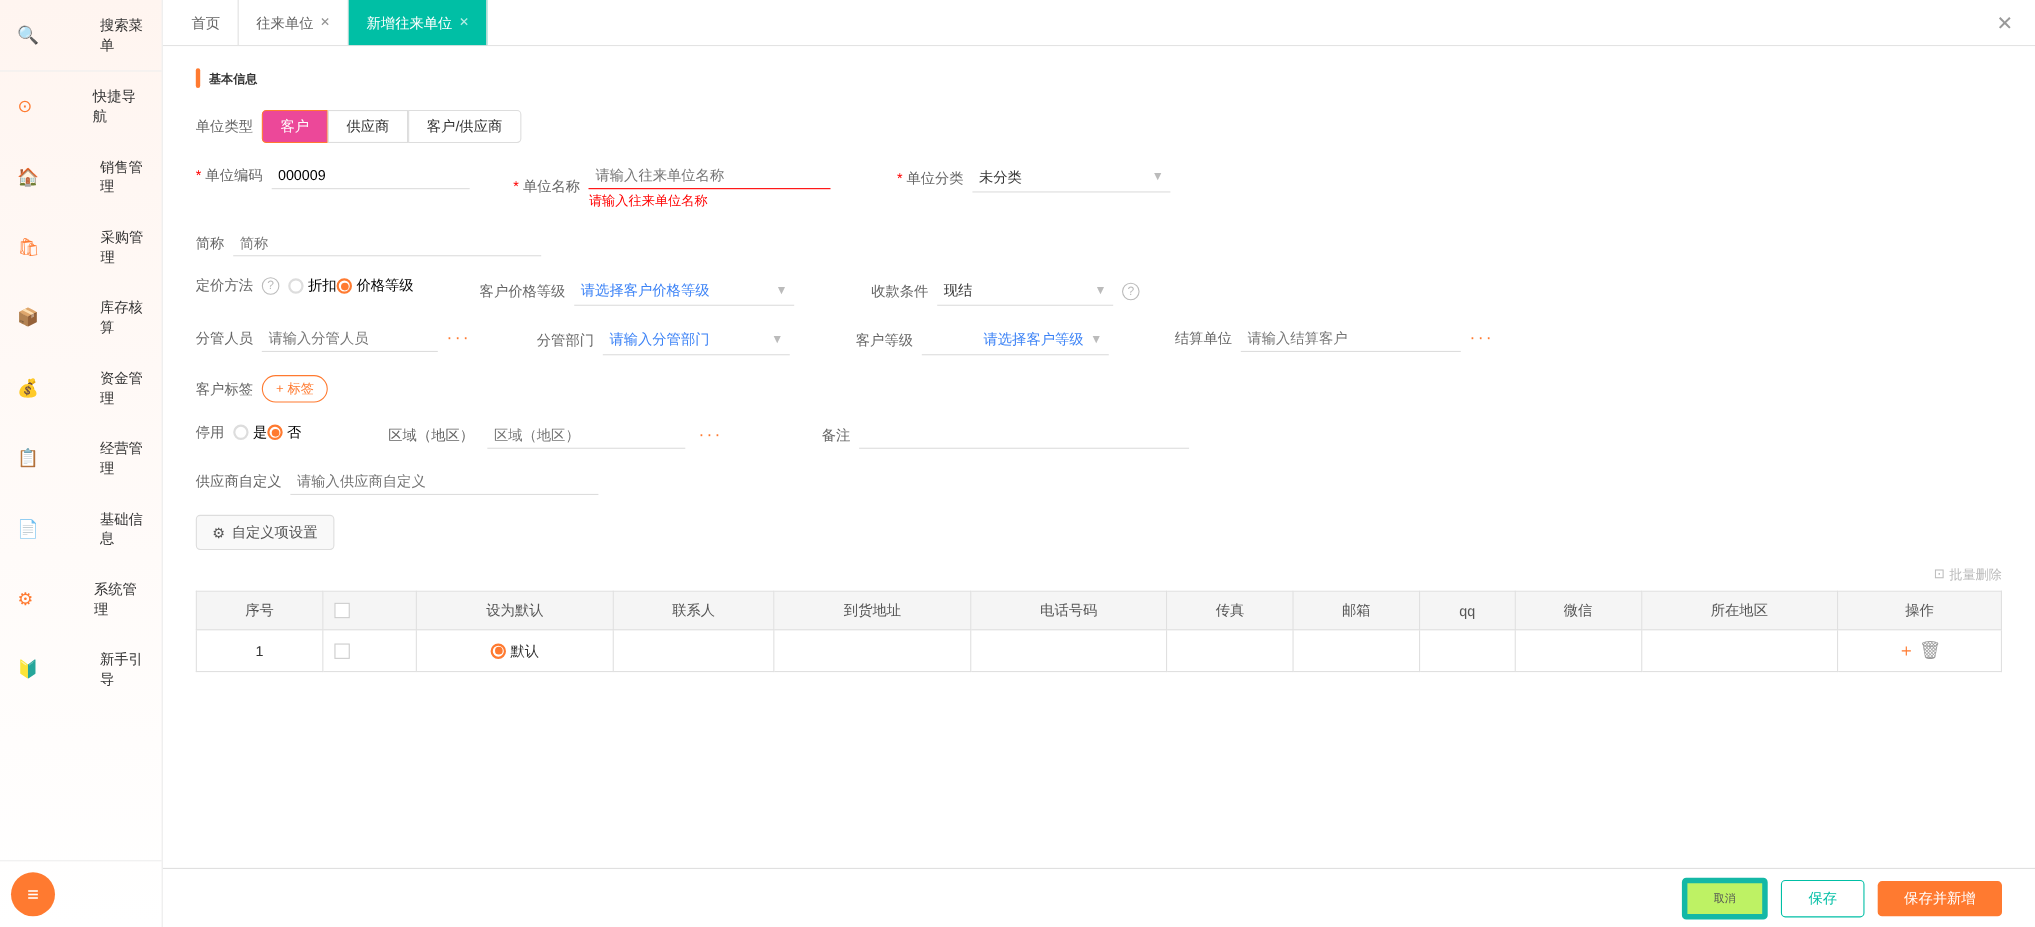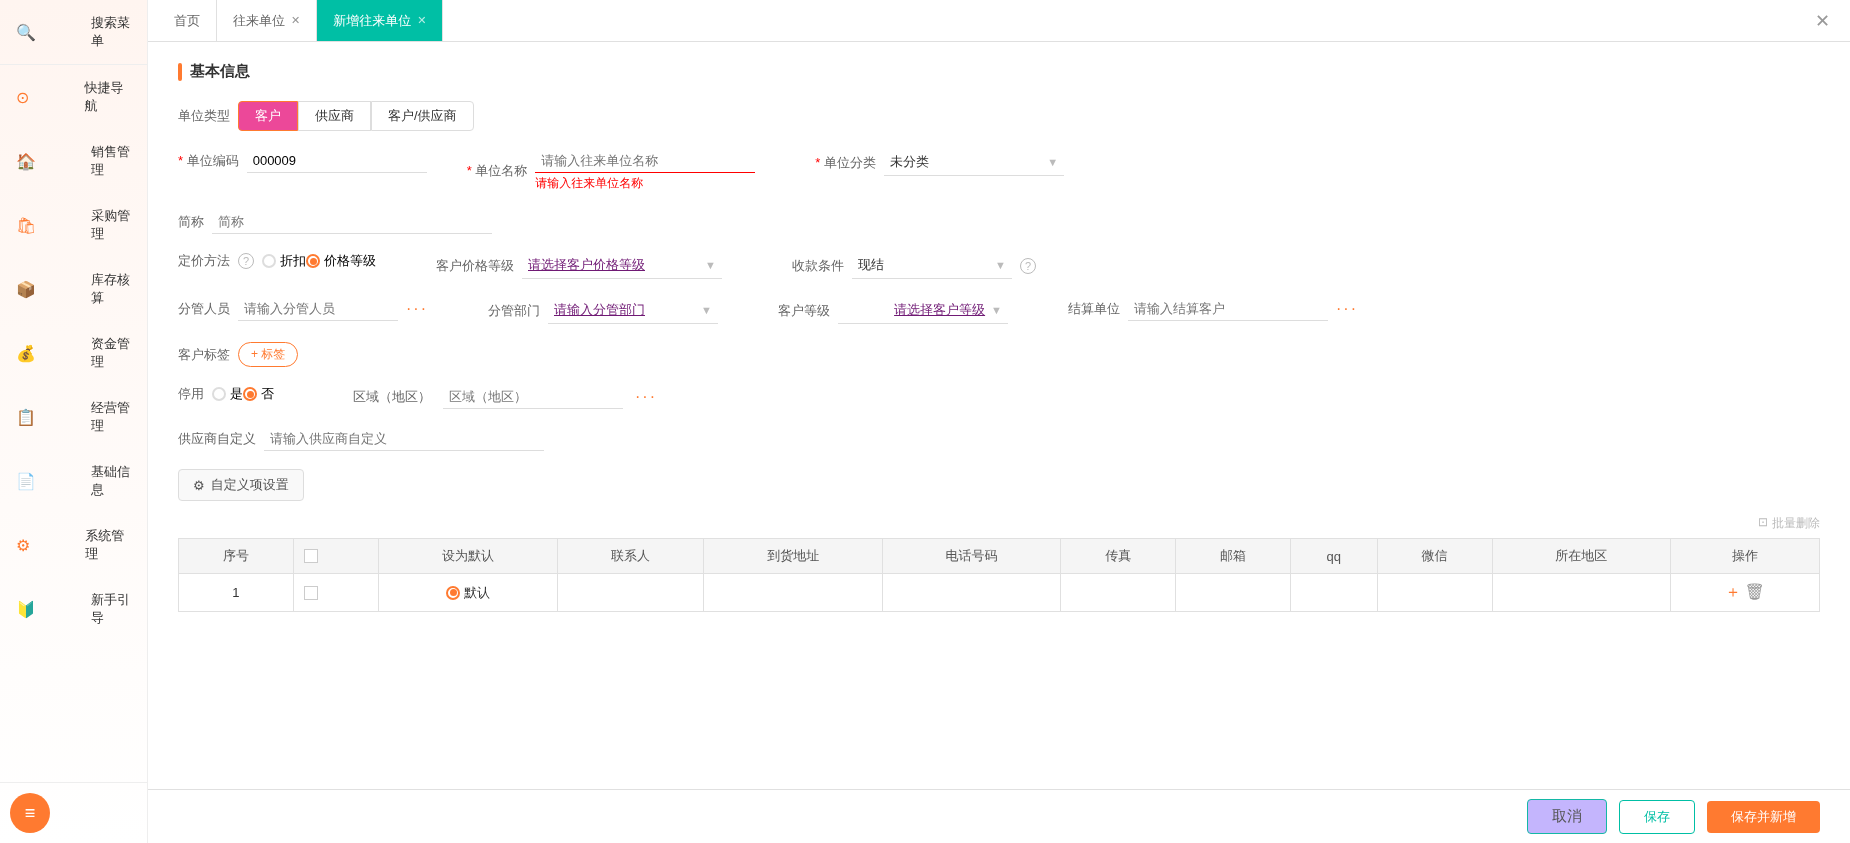--- a/index.html
+++ b/index.html
@@ -90,21 +90,21 @@
       background: #fff;
       padding: 20px 30px;
     }
 
     
     .section-header {
       display: flex;
       align-items: center;
       gap: 8px;
       margin-bottom: 20px;
-      font-size: 15px;
+      font-size: 11px;
       font-weight: bold;
       color: #333;
     }
     .section-header .bar {
       width: 4px;
       height: 18px;
       background: #ff7a30;
       border-radius: 2px;
     }
 
@@ -171,21 +171,21 @@
     .form-select {
       display: flex;
       align-items: center;
       gap: 6px;
       border-bottom: 1px solid #ddd;
       padding: 4px 6px;
       width: 200px;
       cursor: pointer;
       position: relative;
     }
-    .form-select .placeholder { color: #701a75; flex: 1; text-decoration: underline; }
+    .form-select .placeholder { color: #3b82f6; flex: 1; }
     .form-select .value { color: #333; flex: 1; }
     .form-select .arrow { color: #bbb; font-size: 11px; }
 
     
     .radio-group { display: flex; align-items: flex-start; }
     .radio-item { display: flex; align-items: center; gap: 4px; cursor: pointer; font-size: 13px; }
     .radio-circle {
       width: 14px; height: 14px;
       border-radius: 50%;
       border: 2px solid #ddd;
@@ -279,26 +279,26 @@
       background: #fff;
       border-top: 1px solid #e0e0e0;
       display: flex;
       justify-content: flex-end;
       align-items: center;
       padding: 10px 30px;
       gap: 12px;
       height: 54px;
     }
     .btn-cancel {
-      border: 1px solid #14b8a6;
-      background: #c4b5fd;
+      border: 5px solid #14b8a6;
+      background: #bef264;
       padding: 7px 24px;
       border-radius: 4px;
       cursor: pointer;
-      font-size: 15px;
+      font-size: 10px;
       color: #555;
     }
     .btn-save {
       border: 1px solid #00bfa5;
       background: #fff;
       color: #00bfa5;
       padding: 7px 24px;
       border-radius: 4px;
       cursor: pointer;
       font-size: 13px;
@@ -509,20 +509,24 @@
           <div class="radio-item">
             <div class="radio-circle checked"></div>
             <span>否</span>
           </div>
         </div>
       </div>
       <div class="form-field" style="margin-left:39px;gap:12px;">
         <span class="form-label">区域（地区）</span>
         <input type="text" class="form-input" style="width: 180px;" placeholder="区域（地区）">
         <span class="more-icon">···</span>
+      </div>
+      <div class="form-field" style="margin-left:50px;">
+        <span class="form-label">备注</span>
+        <input type="text" class="form-input" style="width: 300px;">
       </div>
     </div>
 
     <div class="form-row">
       <div class="form-field">
         <span class="form-label">供应商自定义</span>
         <input type="text" class="form-input" style="width: 280px;" placeholder="请输入供应商自定义">
       </div>
     </div>
 

